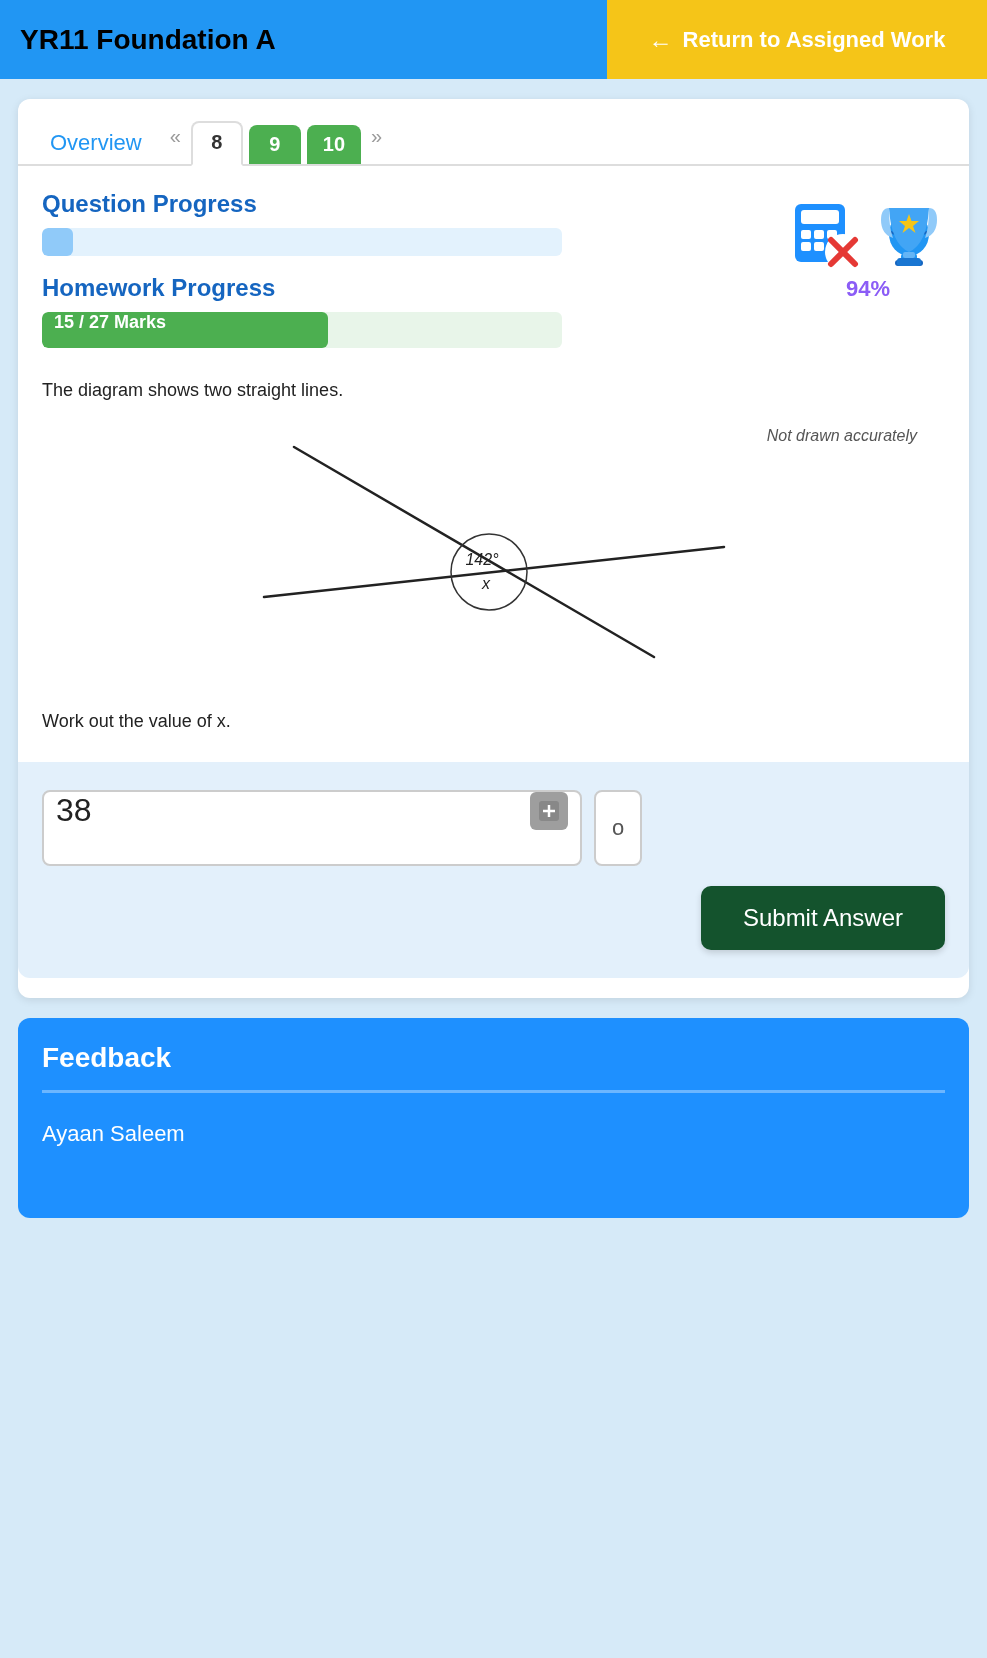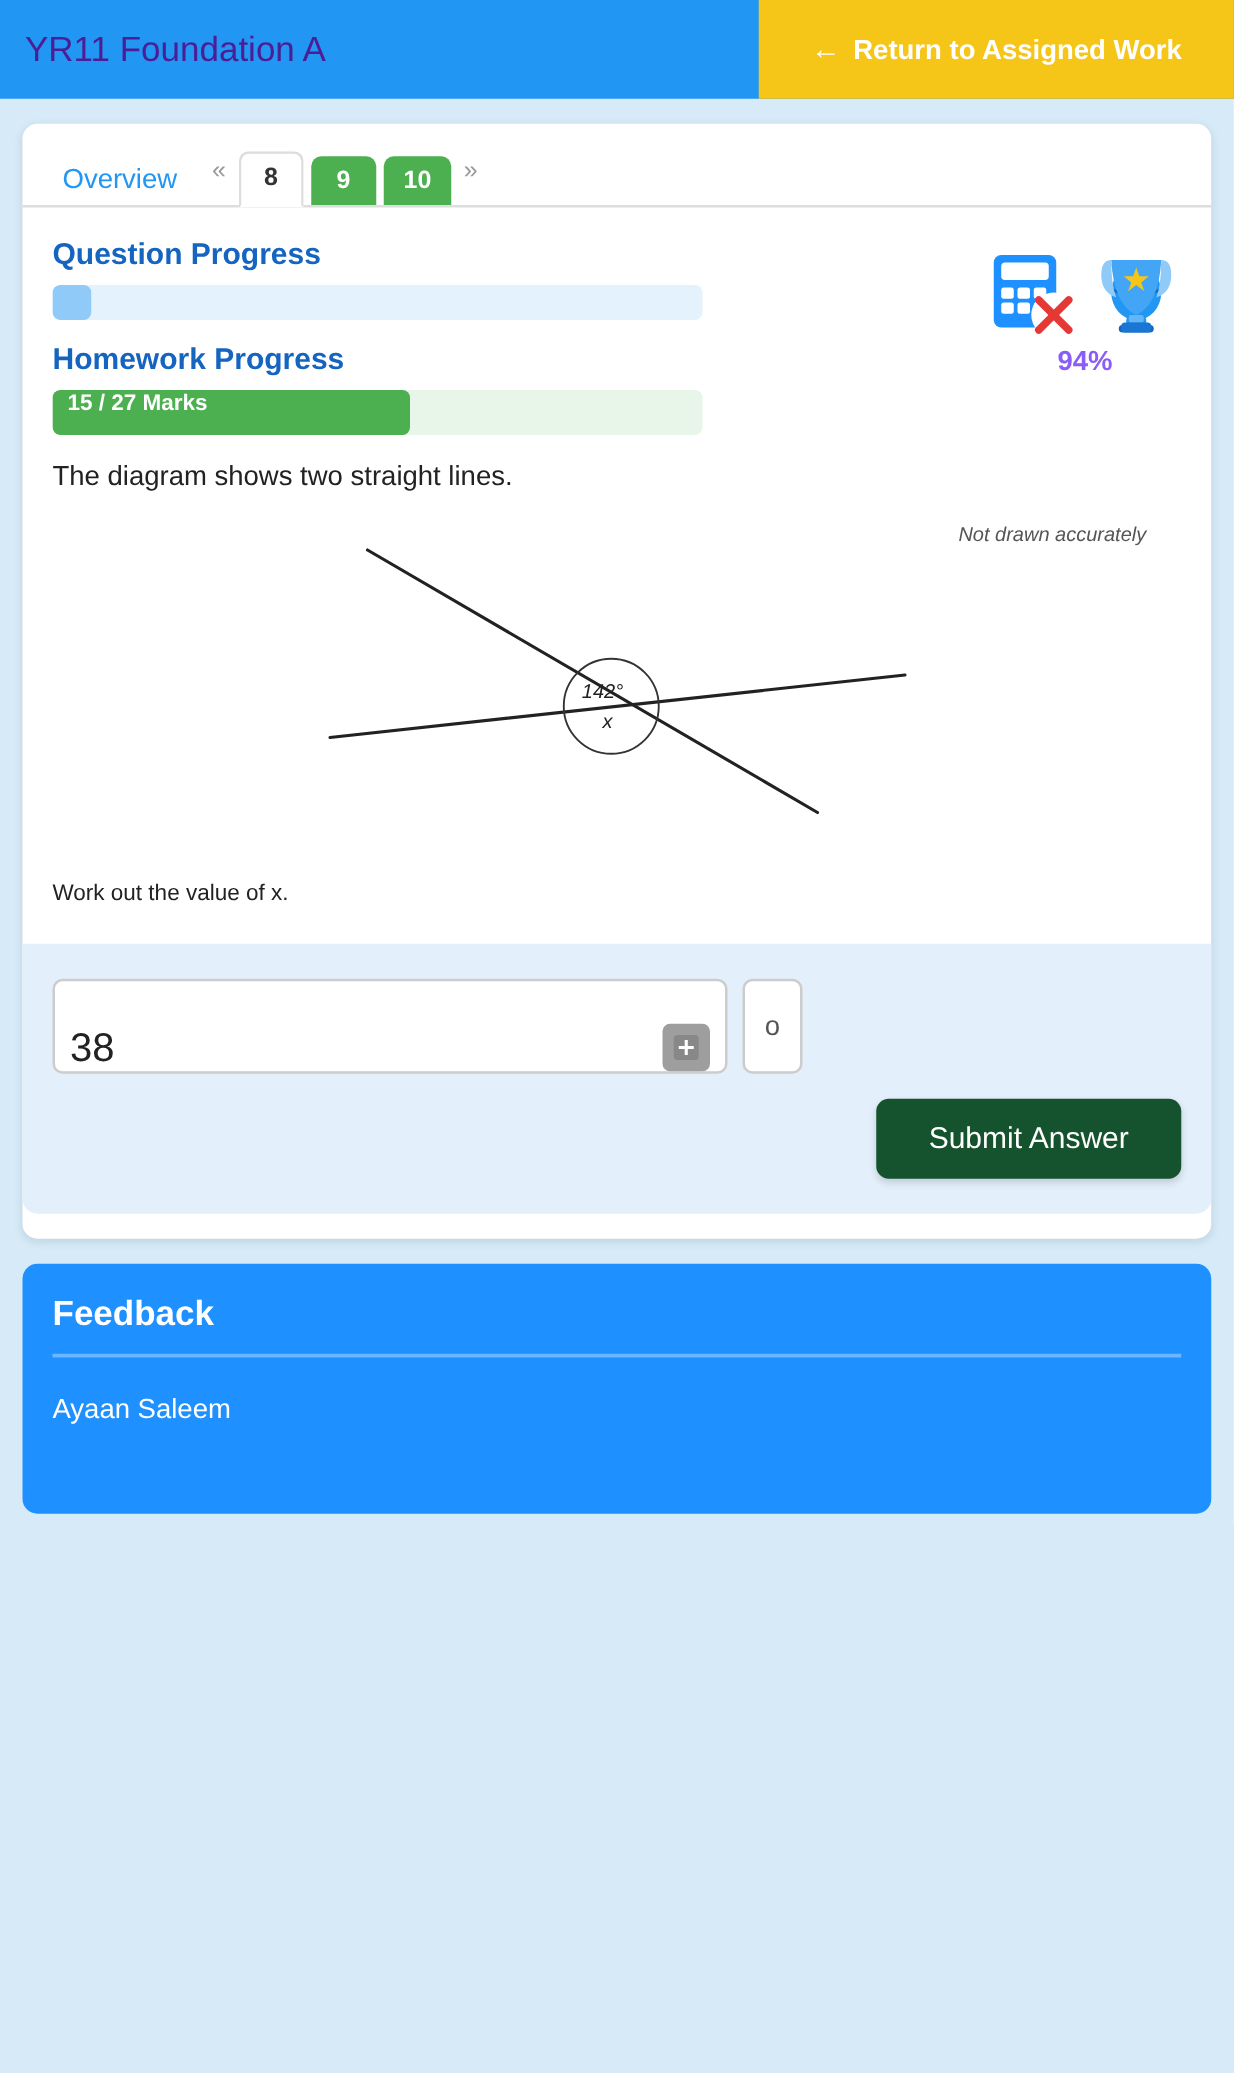--- a/index.html
+++ b/index.html
@@ -15,23 +15,23 @@
       display: flex;
       align-items: stretch;
       height: 79px;
       background: #2196f3;
     }
     .header-title {
       flex: 1;
       display: flex;
       align-items: center;
       padding: 0 20px;
-      color: #4c1d95;
+      color: #000000;
       font-size: 28px;
-      font-weight: normal;
+      font-weight: bold;
     }
     .return-btn {
       background: #f5c518;
       color: white;
       border: none;
       padding: 0 32px;
       font-size: 22px;
       font-weight: bold;
       cursor: pointer;
       display: flex;
@@ -180,23 +180,24 @@
       font-size: 22px;
       font-weight: bold;
       text-align: center;
     }
 
     
     .question-area {
       padding: 10px 24px 20px 24px;
     }
     .question-text {
-      font-size: 22px;
+      font-size: 18px;
       color: #222;
       margin-bottom: 16px;
+      margin-top: 12px;
     }
     .diagram-area {
       display: flex;
       justify-content: center;
       align-items: center;
       margin: 10px 0 10px 0;
       position: relative;
     }
     .not-drawn-label {
       position: absolute;
@@ -226,21 +227,21 @@
       margin-bottom: 20px;
     }
     .answer-input-box {
       flex: 1;
       max-width: 540px;
       background: white;
       border: 2px solid #ccc;
       border-radius: 8px;
       height: 76px;
       display: flex;
-      align-items: flex-end;
+      align-items: flex-start;
       padding: 0 12px;
       font-size: 32px;
       color: #222;
       gap: 16px;
     }
     .answer-input-value {
       flex: 1;
       font-size: 32px;
       color: #222;
     }

